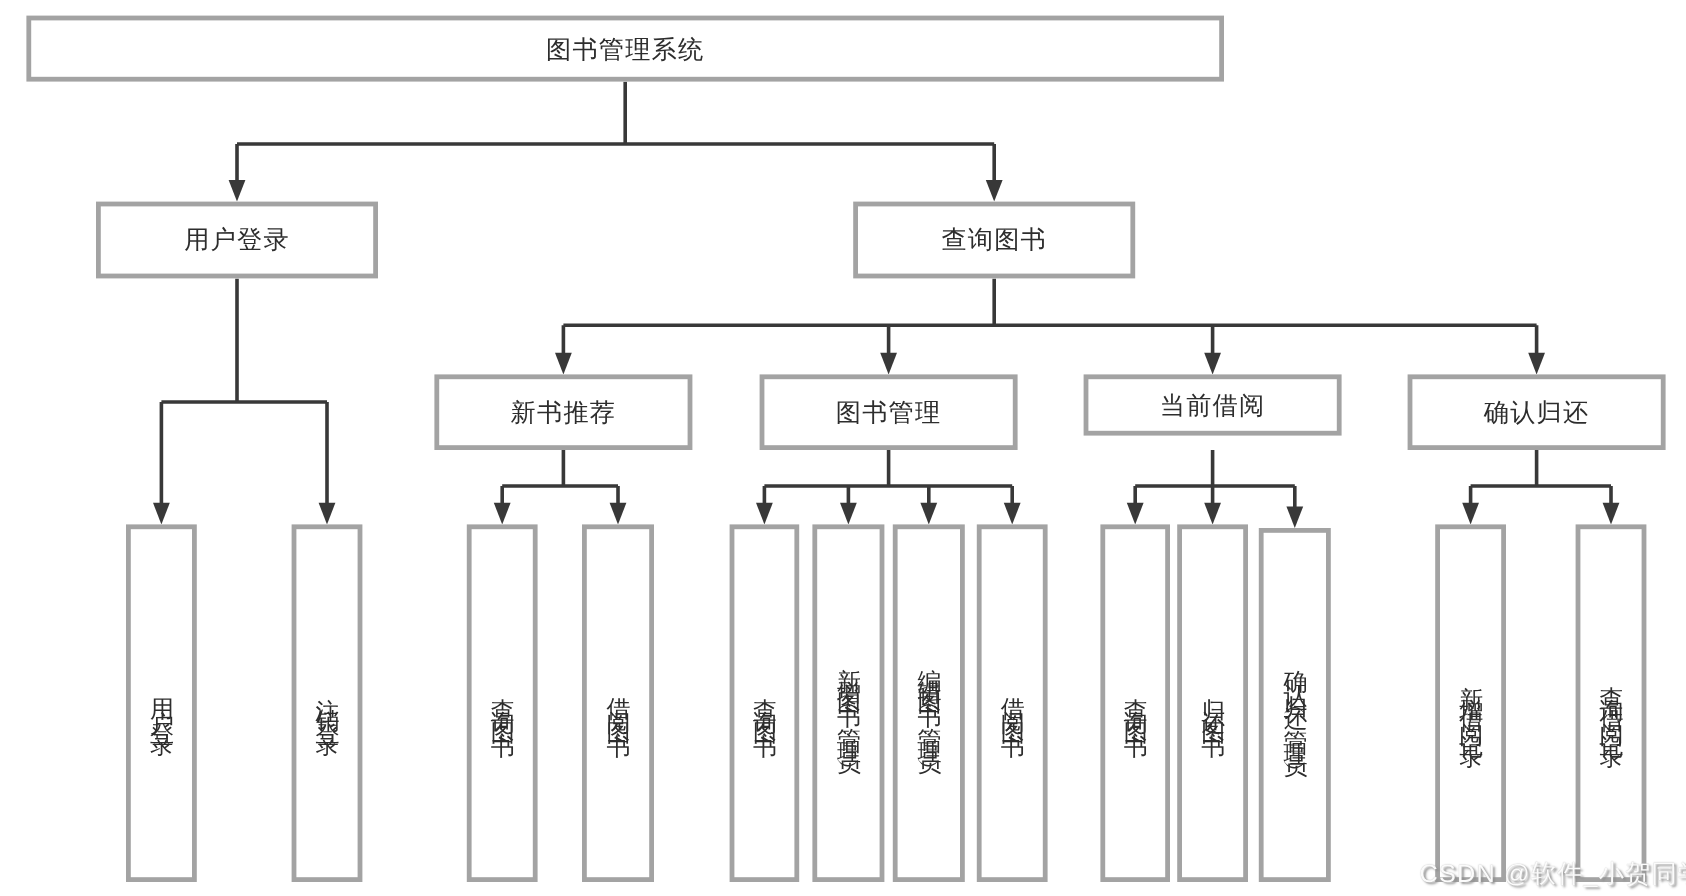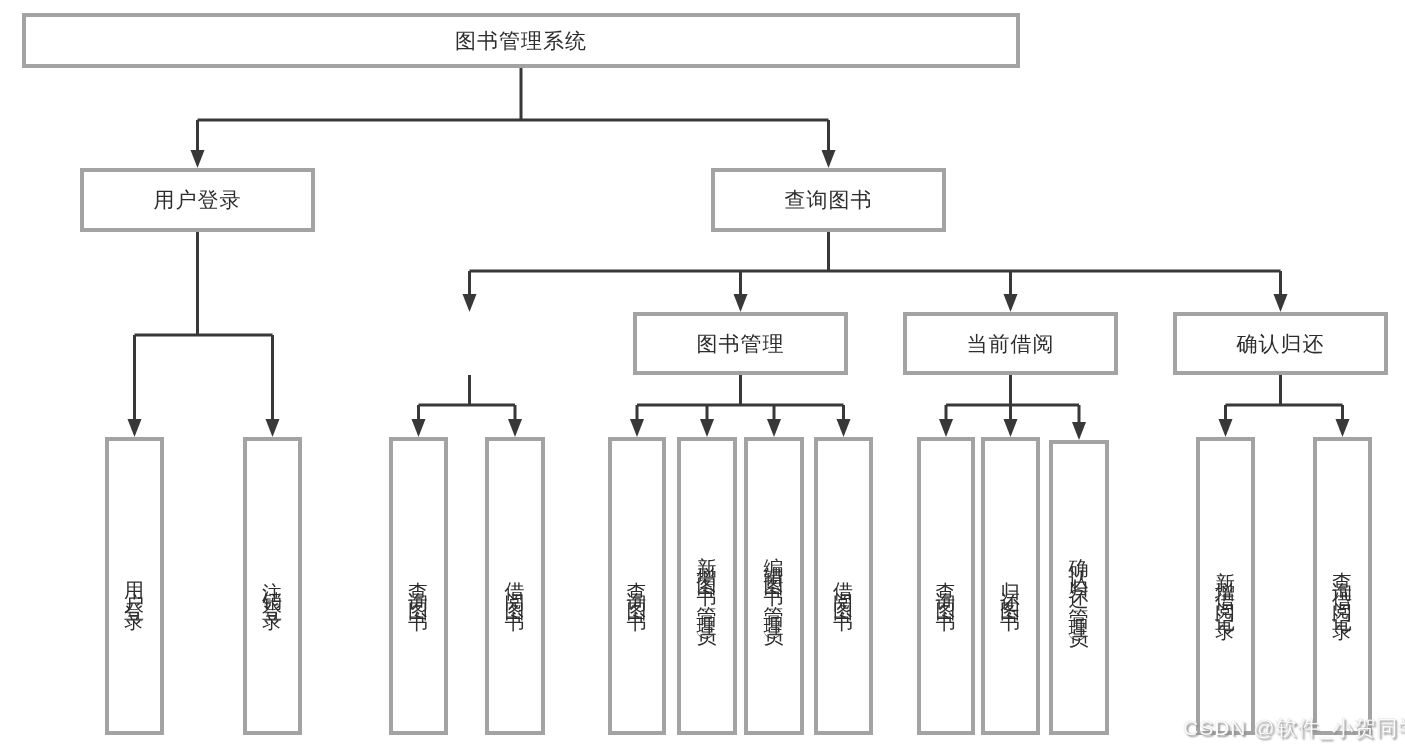--- a/index.html
+++ b/index.html
@@ -109,22 +109,23 @@
       <polygon points="1218.5,419 1232.5,419 1225.5,437"></polygon>
       <polygon points="1335.5,419 1349.5,419 1342.5,437"></polygon>
     </g>
   </svg>
 
   <div class="box" style="left:22px; top:13px; width:998px; height:55px">图书管理系统</div>
 
   <div class="box" style="left:80px; top:168px; width:235px; height:64px">用户登录</div>
   <div class="box" style="left:711px; top:168px; width:235px; height:64px">查询图书</div>
 
+  <div class="box" style="left:362px; top:312px; width:215px; height:63px">新书推荐</div>
   <div class="box" style="left:633px; top:312px; width:215px; height:63px">图书管理</div>
-  <div class="box" style="left:903px; top:312px; width:215px; height:63px">当前借阅</div>
+  <div class="box" style="left:903px; top:312px; width:215px; height:51px">当前借阅</div>
   <div class="box" style="left:1173px; top:312px; width:215px; height:63px">确认归还</div>
 
   <div class="box vbox" style="left:105px; top:437px; width:59px; height:298px">
     <span class="vtext">用户登录</span>
   </div>
   <div class="box vbox" style="left:243px; top:437px; width:59px; height:298px">
     <span class="vtext">注销登录</span>
   </div>
 
   <div class="box vbox" style="left:389px; top:437px; width:59px; height:298px">

